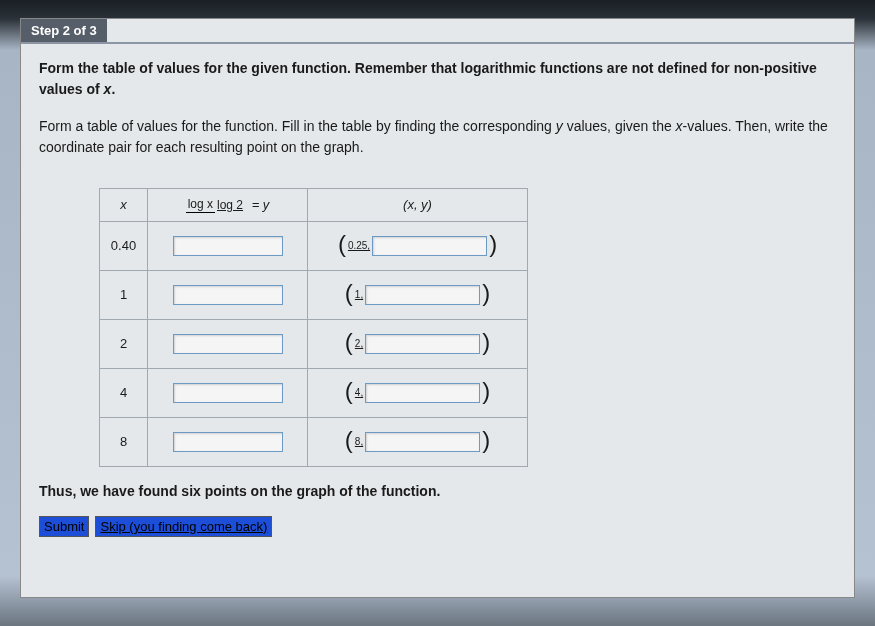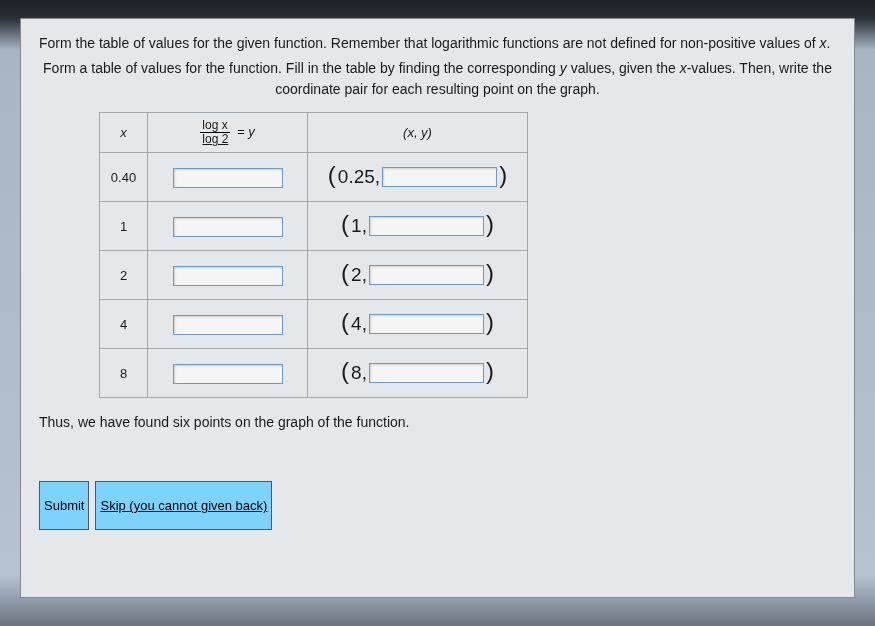--- a/index.html
+++ b/index.html
@@ -28,22 +28,22 @@
     }
     .header-line {
       border-bottom: 2px solid #8b95a3;
     }
     .content {
       padding: 14px 18px;
       color: #1a1a1a;
       font-size: 14px;
       line-height: 1.5;
     }
-    .intro-text { margin-bottom: 4px; }
-    .instruction-text { margin-bottom: 12px; text-align: center; }
+    .intro-text { margin-bottom: 16px; font-weight: bold; }
+    .instruction-text { margin-bottom: 30px; }
     .italic { font-style: italic; }
     table.values {
       border-collapse: collapse;
       margin-left: 60px;
       margin-bottom: 14px;
       width: auto;
     }
     table.values th, table.values td {
       border: 1px solid #a0a8b0;
       padding: 6px 8px;
@@ -51,22 +51,22 @@
       font-size: 13px;
       font-weight: normal;
       vertical-align: middle;
     }
     table.values th { font-weight: normal; }
     .col-x { width: 48px; }
     .col-y { width: 160px; }
     .col-xy { width: 220px; }
     .frac {
       display: inline-flex;
-      flex-direction: column;
-      align-items: flex-start;
+      flex-direction: row;
+      align-items: center;
       font-size: 12px;
       line-height: 1.1;
       vertical-align: middle;
       margin-right: 3px;
     }
     .frac .num { border-bottom: 1px solid #000; padding: 0 2px; }
     .frac .den { padding: 0 2px; text-decoration: underline; }
     .input-box {
       display: inline-block;
       width: 110px;
@@ -82,38 +82,40 @@
       vertical-align: middle;
       display: inline-block;
       position: relative;
       top: -2px;
     }
     .coord-wrap {
       display: inline-flex;
       align-items: center;
       gap: 2px;
     }
-    .coord-x { font-size: 19px; }
-    .conclusion { margin-bottom: 0; }
+    .coord-x { font-size: 10px; text-decoration: underline; }
+    .conclusion { margin-bottom: 14px; font-weight: bold; }
     .button-row { display: flex; gap: 6px; }
     .btn {
-      background: #7dd3fc;
+      background: #1d4ed8;
       border: 1px solid #555;
-      padding: 16px 4px;
+      padding: 2px 4px;
       font-size: 13px;
       cursor: pointer;
       color: #000;
-      margin-top: 48px;
     }
     .btn-link { text-decoration: underline; }
   </style>
 </head>
 <body>
 
 <div class="container">
+  <div class="header-line">
+    <div class="step-header">Step 2 of 3</div>
+  </div>
   <div class="content">
     <p class="intro-text">
       <span>Form the table of values for the given function. Remember that logarithmic functions are not defined for non-positive values of </span><span class="italic">x</span><span>.</span>
     </p>
     <p class="instruction-text">
       <span>Form a table of values for the function. Fill in the table by finding the corresponding </span><span class="italic">y</span><span> values, given the </span><span class="italic">x</span><span>-values. Then, write the coordinate pair for each resulting point on the graph.</span>
     </p>
 
     <table class="values">
       <thead>
@@ -189,16 +191,16 @@
             </span>
           </td>
         </tr>
       </tbody>
     </table>
 
     <p class="conclusion">Thus, we have found six points on the graph of the function.</p>
 
     <div class="button-row">
       <button class="btn">Submit</button>
-      <button class="btn btn-link">Skip (you cannot given back)</button>
+      <button class="btn btn-link">Skip (you finding come back)</button>
     </div>
   </div>
 </div>
 
 </body></html>

